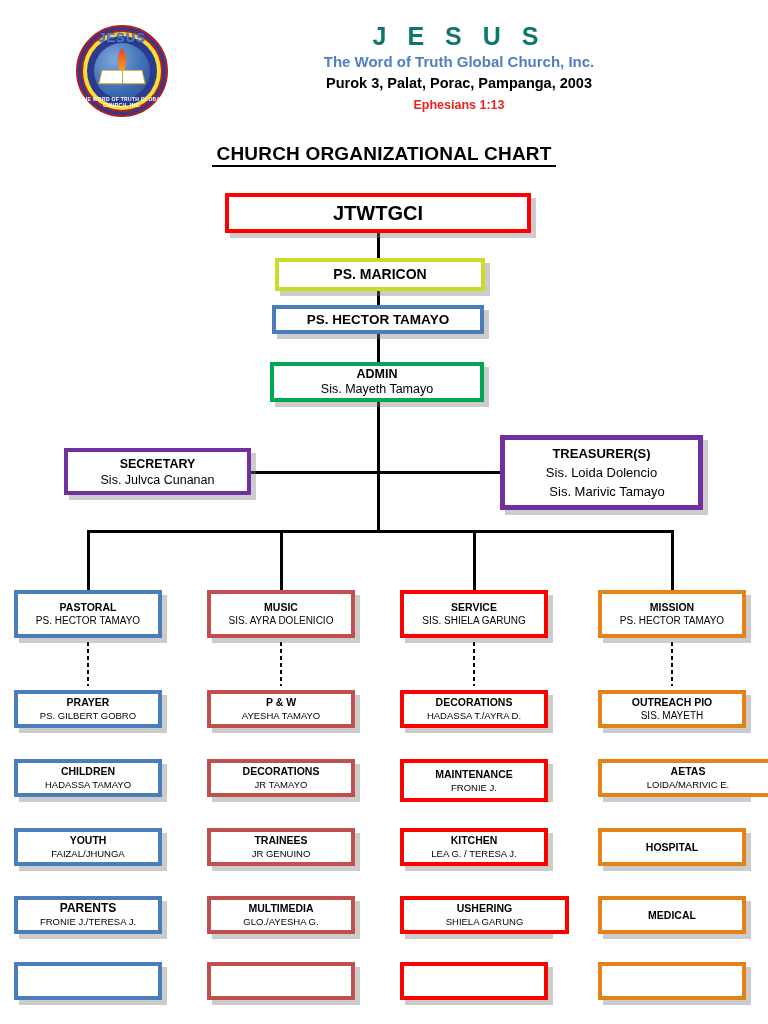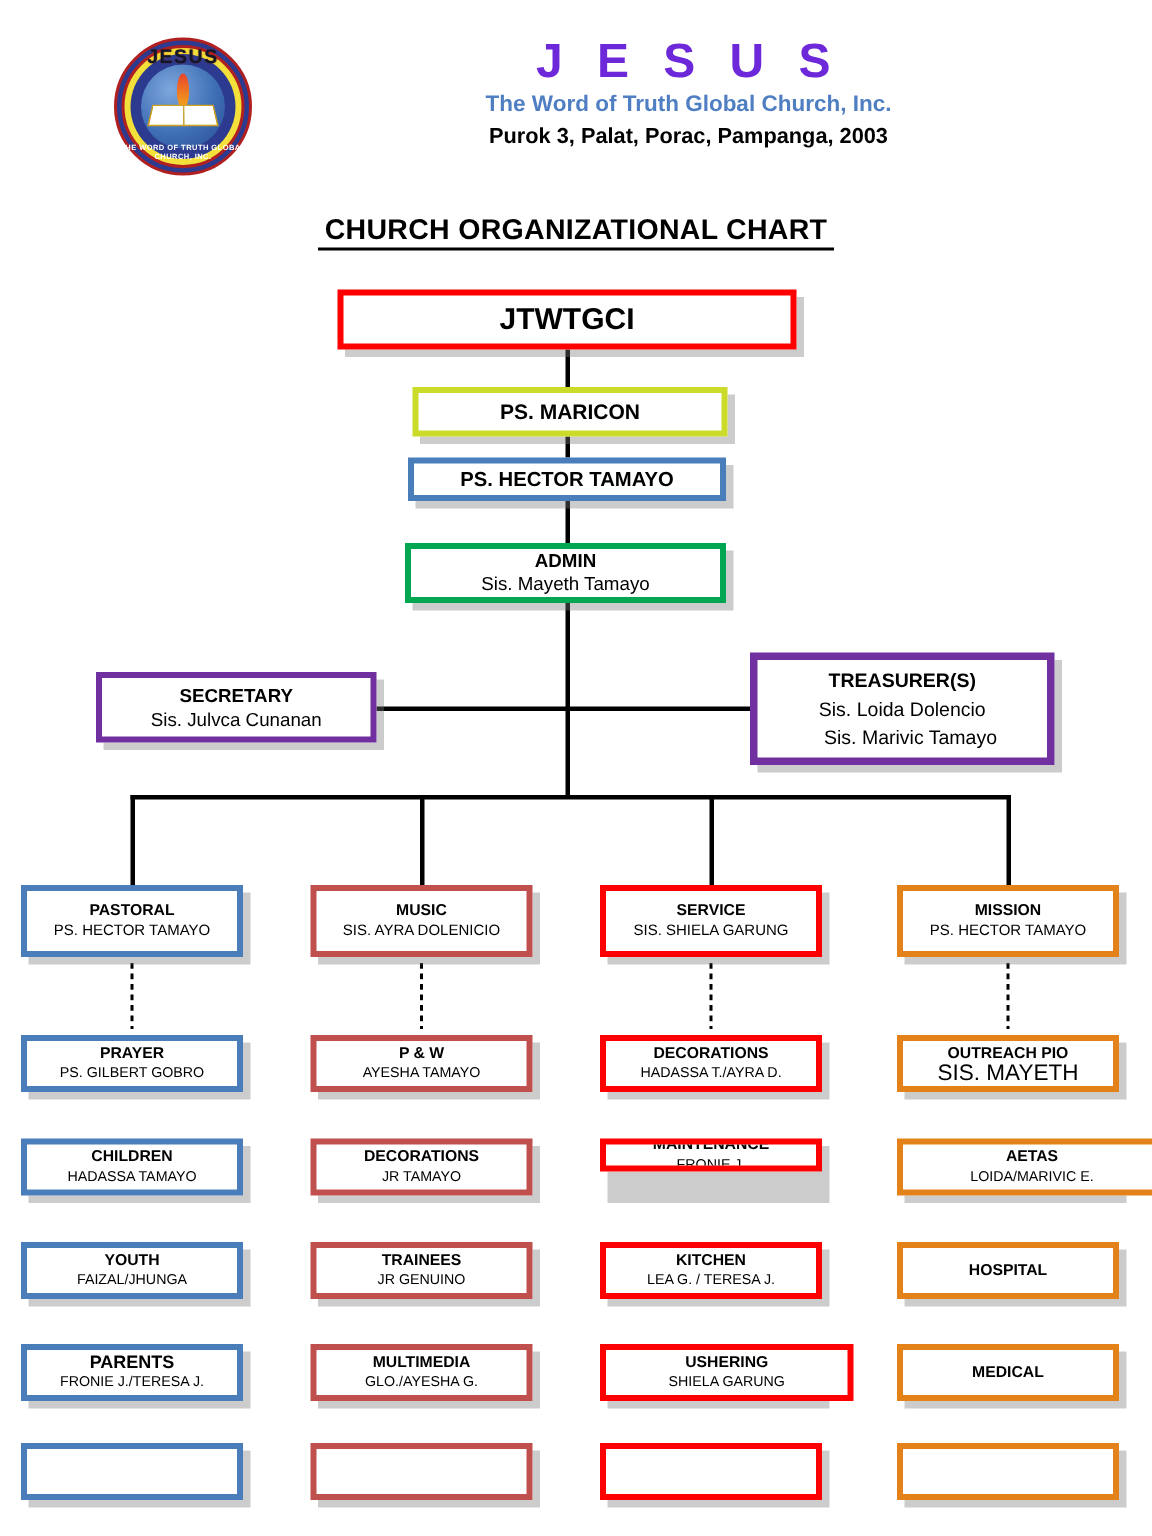--- a/index.html
+++ b/index.html
@@ -54,38 +54,38 @@
   .logo-flame {
     position: absolute; left: 42px; top: 24px;
     width: 8px; height: 22px;
     background: linear-gradient(to bottom, #e8442a, #f2a21c);
     border-radius: 50% 50% 40% 40%;
   }
   .logo-word {
     position: absolute; left: 0; right: 0; top: 5px;
     text-align: center;
     font-size: 13px; font-weight: bold;
-    color: #0f172a;
+    color: #3b82f6;
     letter-spacing: 1px;
     text-shadow: 0 0 1px #7a1414;
   }
   .logo-bottom-text {
     position: absolute; left: 0; right: 0; bottom: 9px;
     text-align: center;
     font-size: 5px; font-weight: bold;
     color: #ffffff;
     letter-spacing: .3px;
   }
 
   .title-block {
     position: absolute; left: 210px; right: 60px; top: 22px;
     text-align: center;
   }
   .t-jesus {
-    font-size: 32px; font-weight: bold; color: #6d28d9;
+    font-size: 25px; font-weight: bold; color: #0f766e;
     letter-spacing: 7px; line-height: 1.15;
   }
   .t-church {
     font-size: 15px; font-weight: bold; color: #4f7fc2;
     line-height: 1.5;
   }
   .t-address {
     font-size: 14.5px; font-weight: bold; color: #000000;
     line-height: 1.5;
   }
@@ -148,20 +148,21 @@
     <div class="logo-flame"></div>
     <div class="logo-book"></div>
     <div class="logo-word">JESUS</div>
     <div class="logo-bottom-text">THE WORD OF TRUTH GLOBAL CHURCH, INC.</div>
   </div>
 
   <div class="title-block">
     <div class="t-jesus">J E S U S</div>
     <div class="t-church">The Word of Truth Global Church, Inc.</div>
     <div class="t-address">Purok 3, Palat, Porac, Pampanga, 2003</div>
+    <div class="t-verse">Ephesians 1:13</div>
   </div>
 </div>
 
 <div class="chart-title">
   <span>CHURCH ORGANIZATIONAL CHART</span>
 </div>
 
 <div id="chart-body">
     <div class="vline" style="left: 377px; top: 230px; height: 32px;"></div>
     <div class="vline" style="left: 377px; top: 290px; height: 18px;"></div>
@@ -268,21 +269,21 @@
       <div class="l1" style="font-size: 10.5px; line-height: 14px;">SERVICE</div>
       <div class="l2" style="font-size: 10px; line-height: 14px;">SIS. SHIELA GARUNG</div>
     </div>
     <div class="dash" style="left: 473px; top: 642px; height: 44px;"></div>
     <div class="shadow" style="left: 405px; top: 695px; width: 148px; height: 38px;"></div>
     <div class="node" style="left: 400px; top: 690px; width: 148px; height: 38px; border: 4px solid rgb(255, 0, 0);">
       <div class="l1" style="font-size: 10.5px; line-height: 13px;">DECORATIONS</div>
       <div class="l2" style="font-size: 9.5px; line-height: 13px;">HADASSA T./AYRA D.</div>
     </div>
     <div class="shadow" style="left: 405px; top: 764px; width: 148px; height: 38px;"></div>
-    <div class="node" style="left: 400px; top: 759px; width: 148px; height: 22px; border: 4px solid rgb(255, 0, 0);">
+    <div class="node" style="left: 400px; top: 759px; width: 148px; height: 43px; border: 4px solid rgb(255, 0, 0);">
       <div class="l1" style="font-size: 10.5px; line-height: 13px;">MAINTENANCE</div>
       <div class="l2" style="font-size: 9.5px; line-height: 13px;">FRONIE J.</div>
     </div>
     <div class="shadow" style="left: 405px; top: 833px; width: 148px; height: 38px;"></div>
     <div class="node" style="left: 400px; top: 828px; width: 148px; height: 38px; border: 4px solid rgb(255, 0, 0);">
       <div class="l1" style="font-size: 10.5px; line-height: 13px;">KITCHEN</div>
       <div class="l2" style="font-size: 9.5px; line-height: 13px;">LEA G. / TERESA J.</div>
     </div>
     <div class="shadow" style="left: 405px; top: 901px; width: 148px; height: 38px;"></div>
     <div class="node" style="left: 400px; top: 896px; width: 169px; height: 38px; border: 4px solid rgb(255, 0, 0);">
@@ -296,21 +297,21 @@
     </div>
     <div class="shadow" style="left: 603px; top: 595px; width: 148px; height: 48px;"></div>
     <div class="node" style="left: 598px; top: 590px; width: 148px; height: 48px; border: 4px solid rgb(227, 130, 25);">
       <div class="l1" style="font-size: 10.5px; line-height: 14px;">MISSION</div>
       <div class="l2" style="font-size: 10px; line-height: 14px;">PS. HECTOR TAMAYO</div>
     </div>
     <div class="dash" style="left: 671px; top: 642px; height: 44px;"></div>
     <div class="shadow" style="left: 603px; top: 695px; width: 148px; height: 38px;"></div>
     <div class="node" style="left: 598px; top: 690px; width: 148px; height: 38px; border: 4px solid rgb(227, 130, 25);">
       <div class="l1" style="font-size: 10.5px; line-height: 13px;">OUTREACH PIO</div>
-      <div class="l2" style="font-size: 15px; line-height: 13px;">SIS. MAYETH</div>
+      <div class="l2" style="font-size: 10px; line-height: 13px;">SIS. MAYETH</div>
     </div>
     <div class="shadow" style="left: 603px; top: 764px; width: 148px; height: 38px;"></div>
     <div class="node" style="left: 598px; top: 759px; width: 180px; height: 38px; border: 4px solid rgb(227, 130, 25);">
       <div class="l1" style="font-size: 10.5px; line-height: 13px;">AETAS</div>
       <div class="l2" style="font-size: 9.5px; line-height: 13px;">LOIDA/MARIVIC E.</div>
     </div>
     <div class="shadow" style="left: 603px; top: 833px; width: 148px; height: 38px;"></div>
     <div class="node" style="left: 598px; top: 828px; width: 148px; height: 38px; border: 4px solid rgb(227, 130, 25);">
       <div class="l1" style="font-size: 10.5px; line-height: 13px;">HOSPITAL</div>
       <div class="l2" style="font-size: 9.5px; line-height: 13px;"></div>

